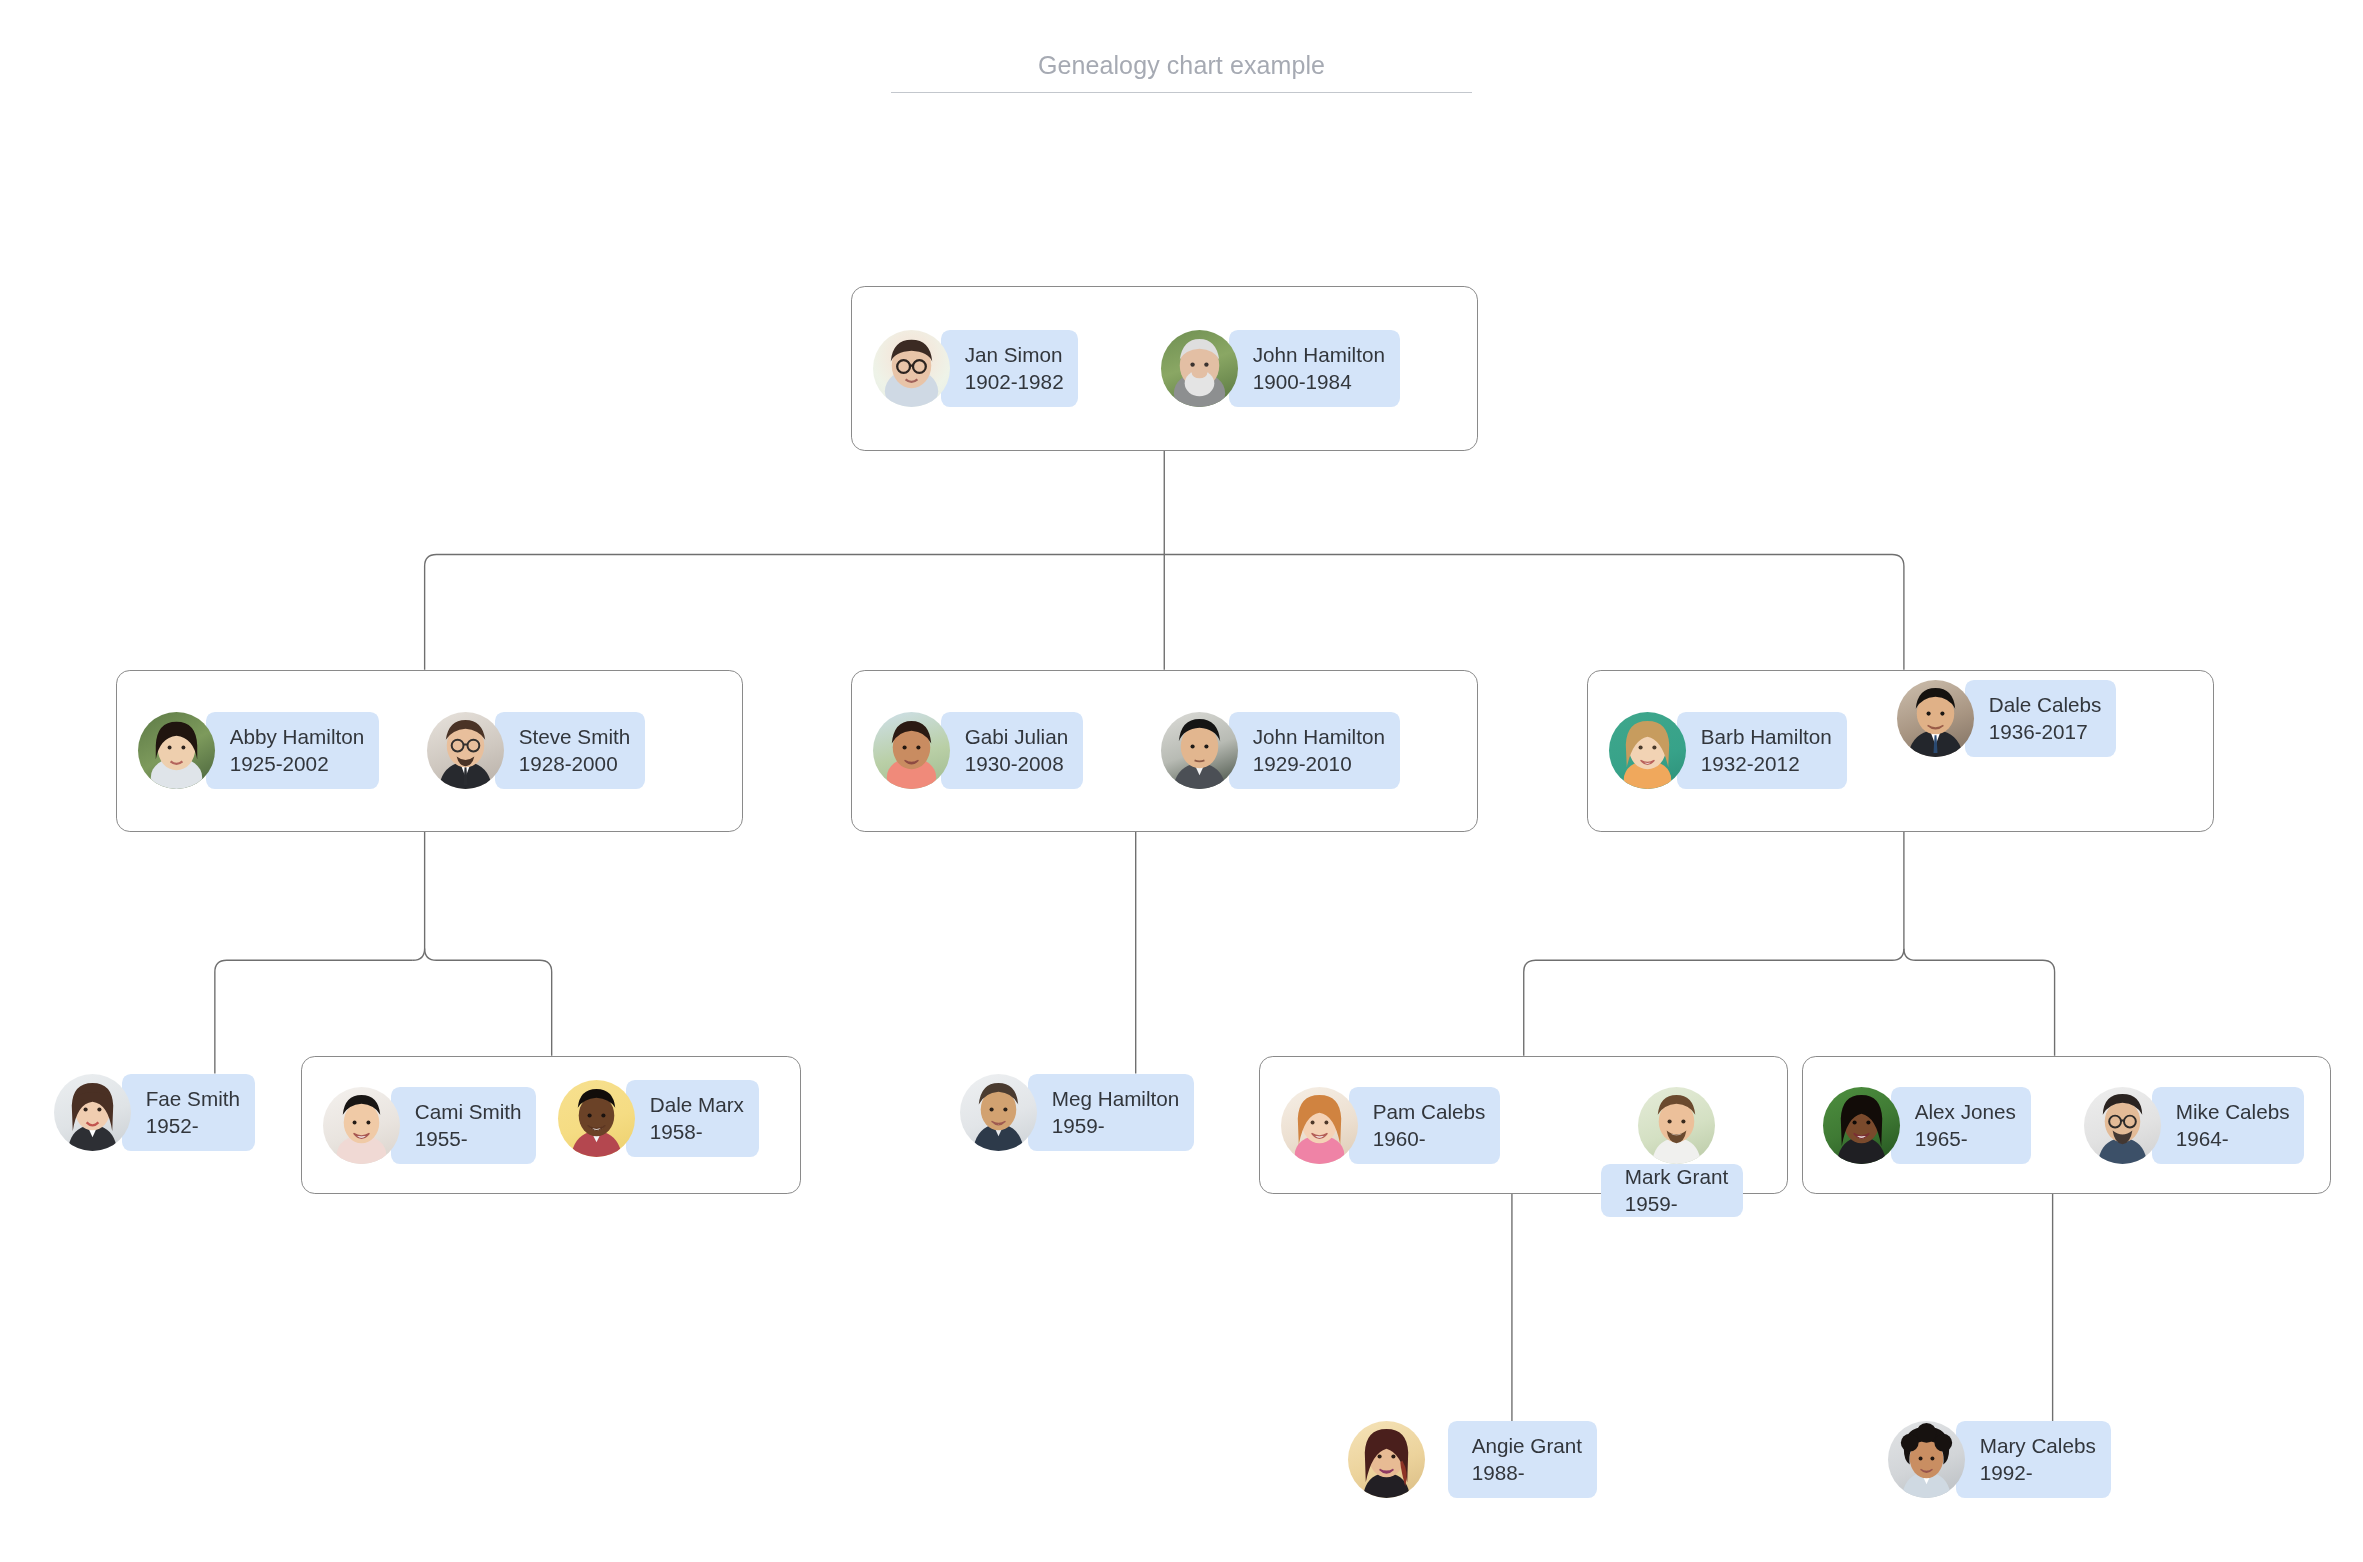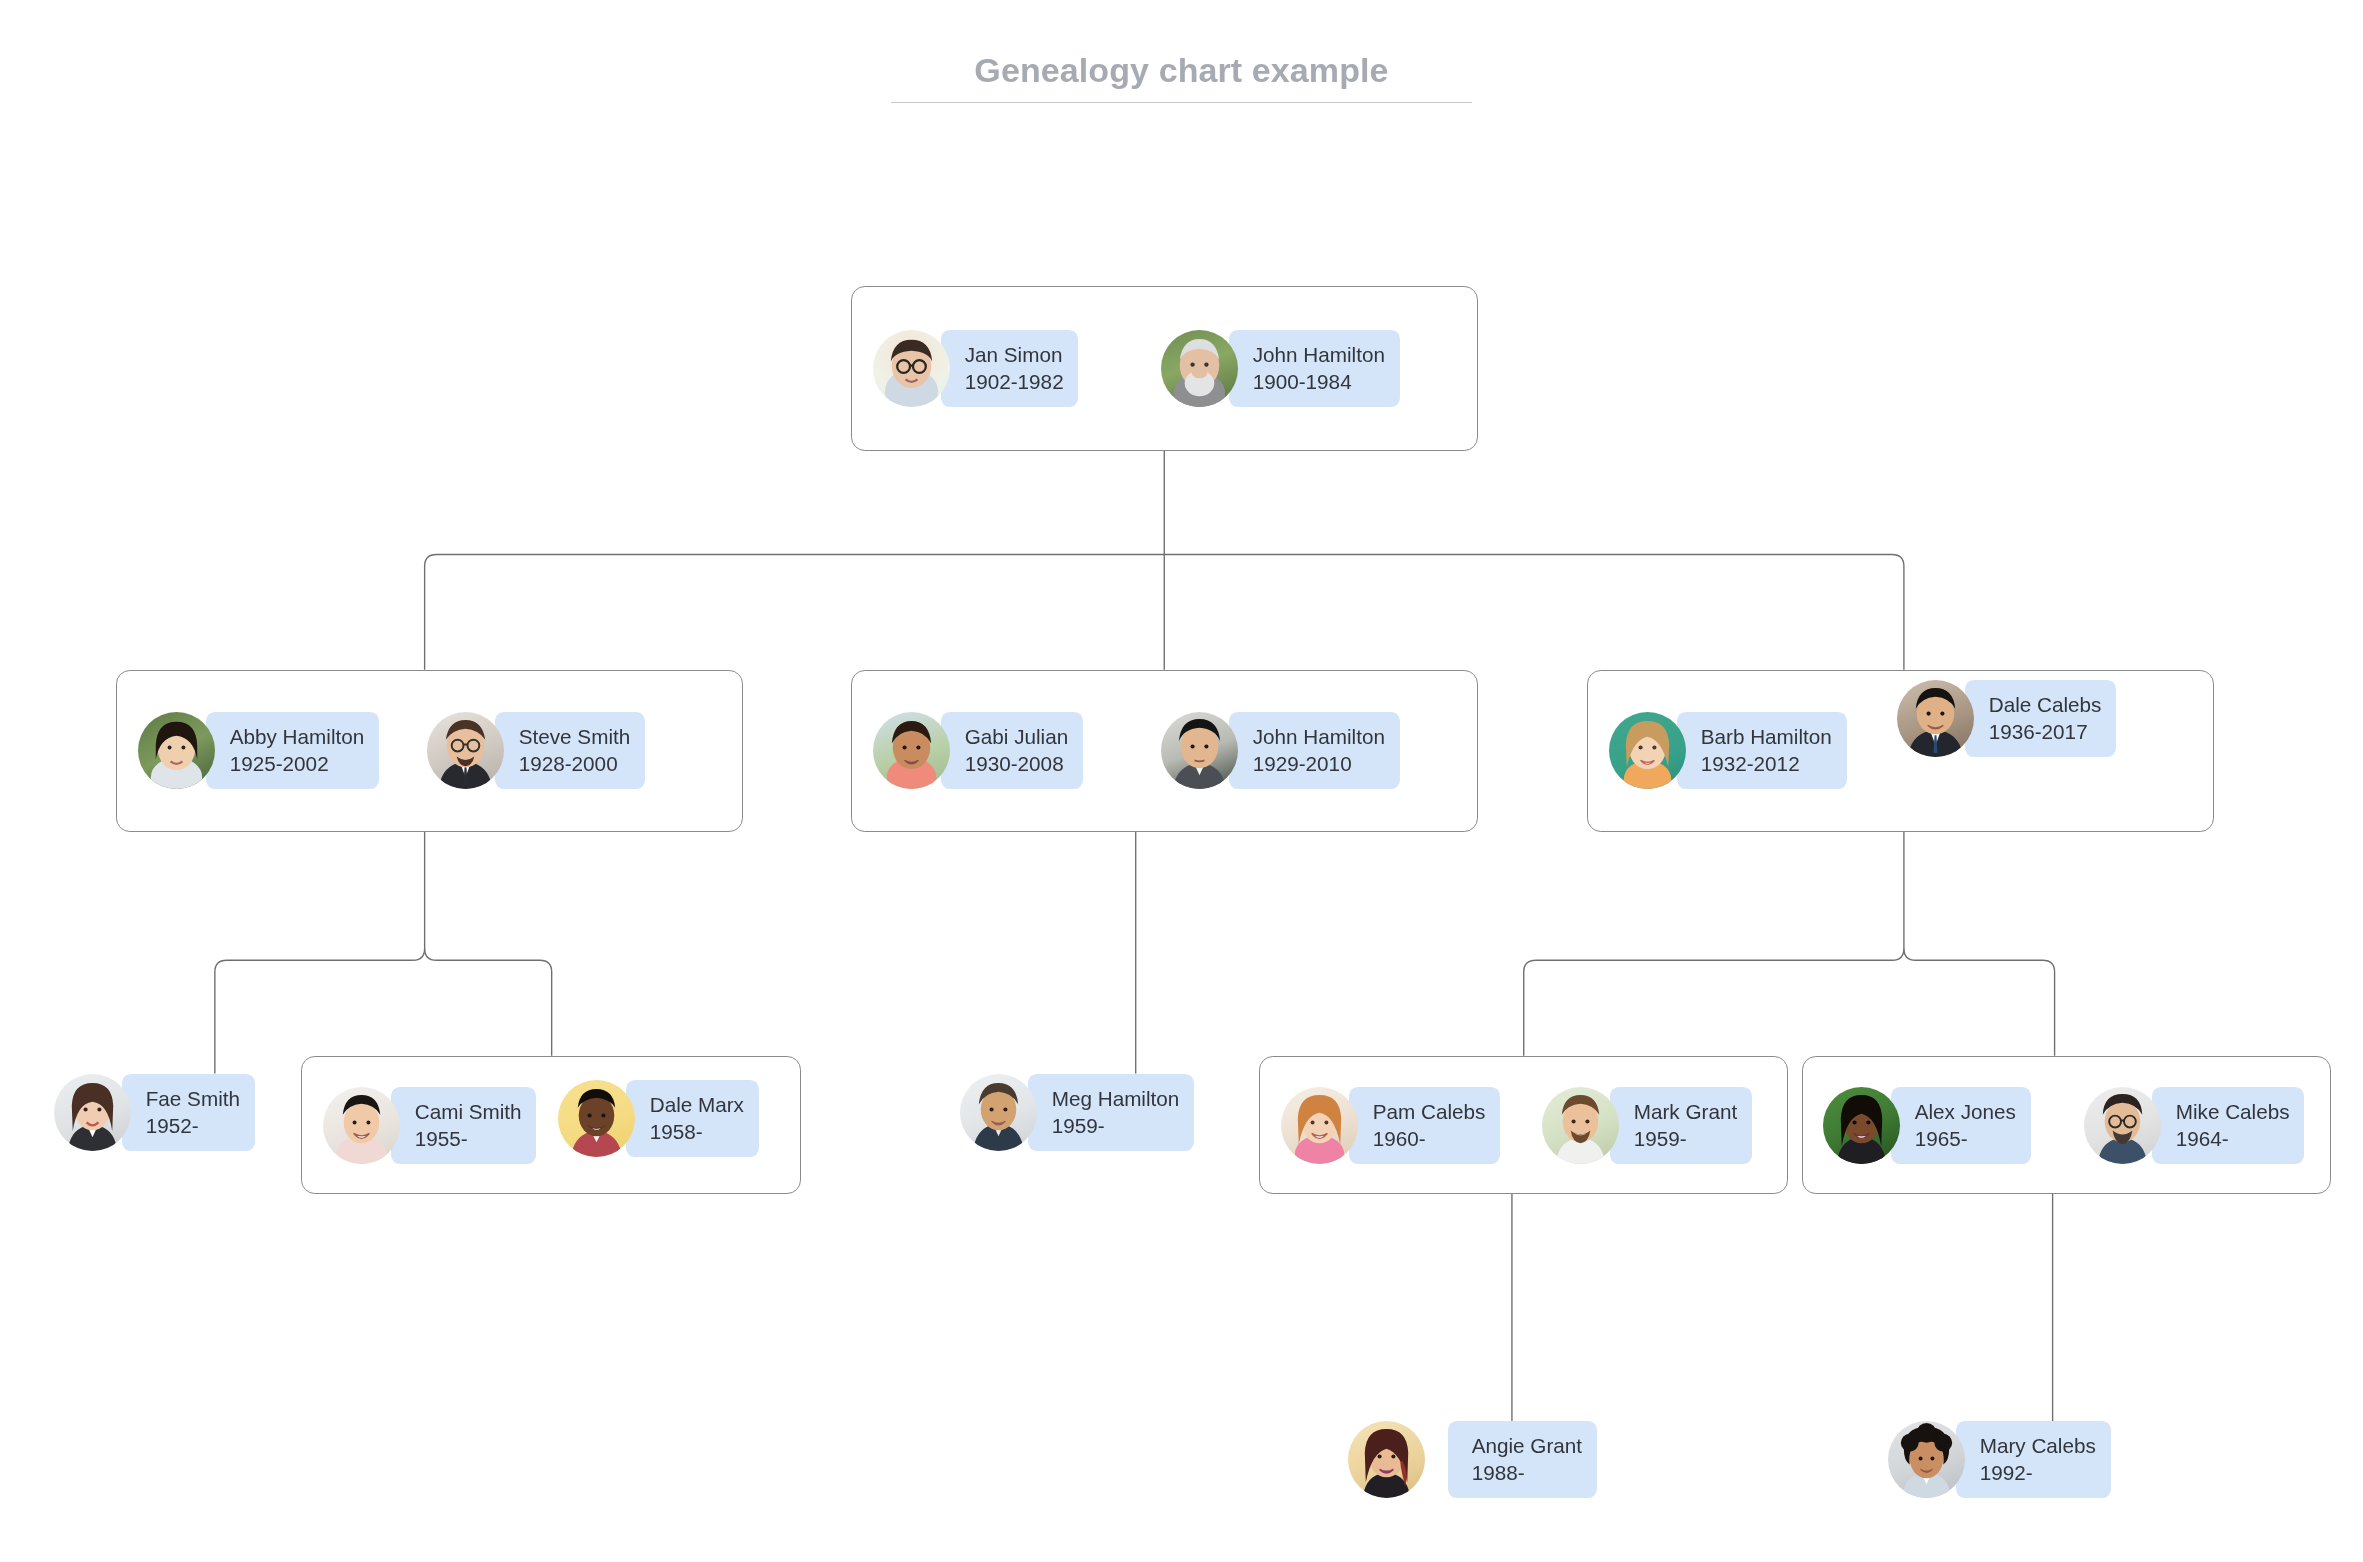--- a/index.html
+++ b/index.html
@@ -19,22 +19,22 @@
   
   #header {
     position: absolute;
     left: 0;
     top: 51px;
     width: 2363px;
     text-align: center;
   }
   #chart-title {
     display: inline-block;
-    font-size: 34px;
-    font-weight: bold;
+    font-size: 25px;
+    font-weight: normal;
     color: #a6aab3;
     letter-spacing: 0.1px;
     padding: 0 7.9px 11.8px 7.9px;
     border-bottom: 1.4px solid #c3c7cd;
     min-width: 566px;
   }
   #subtitle {
     margin-top: 12.8px;
     font-size: 16.7px;
     color: #b4b8c0;
@@ -391,21 +391,21 @@
       <circle cx="46" cy="36" r="2" fill="#4e382a"></circle>
       <path d="M31 47 Q39 57 47 47 Q39 52 31 47Z" fill="#ffffff" stroke="#b45f58" stroke-width="1.4"></path>
     </svg>
   </div>
   <div class="chip">
     <span class="name">Pam Calebs</span>
     <span class="years">1960-</span>
   </div>
 </div>
 
-<div class="person" style="left:1542px; top:1087px;">
+<div class="person" style="left:1610px; top:1087px;flex-direction:column;">
   <div class="avatar" style="background:linear-gradient(160deg, #e5ecd9 0%, #d4e0c3 55%, #b9c9a5 100%);">
     <svg class="face" viewBox="0 0 78 78">
       <path d="M14 78 Q16 58 31 53 L47 53 Q62 58 64 78Z" fill="#f0f0ee"></path>
       <ellipse cx="39" cy="35" rx="18" ry="21" fill="#ecc09a"></ellipse>
       <path d="M20 28 Q22 8 39 8 Q56 8 58 28 Q52 18 39 17 Q26 18 20 28Z" fill="#6b4a2e"></path>
       <path d="M29 44 Q39 52 49 44 Q47 56 39 57 Q31 56 29 44Z" fill="#6b4a2e"></path>
       <circle cx="32" cy="35" r="2.1" fill="#3a2a1e"></circle>
       <circle cx="46" cy="35" r="2.1" fill="#3a2a1e"></circle>
       <path d="M33 47 Q39 51 45 47 Q39 50 33 47Z" fill="#ffffff"></path>
     </svg>

